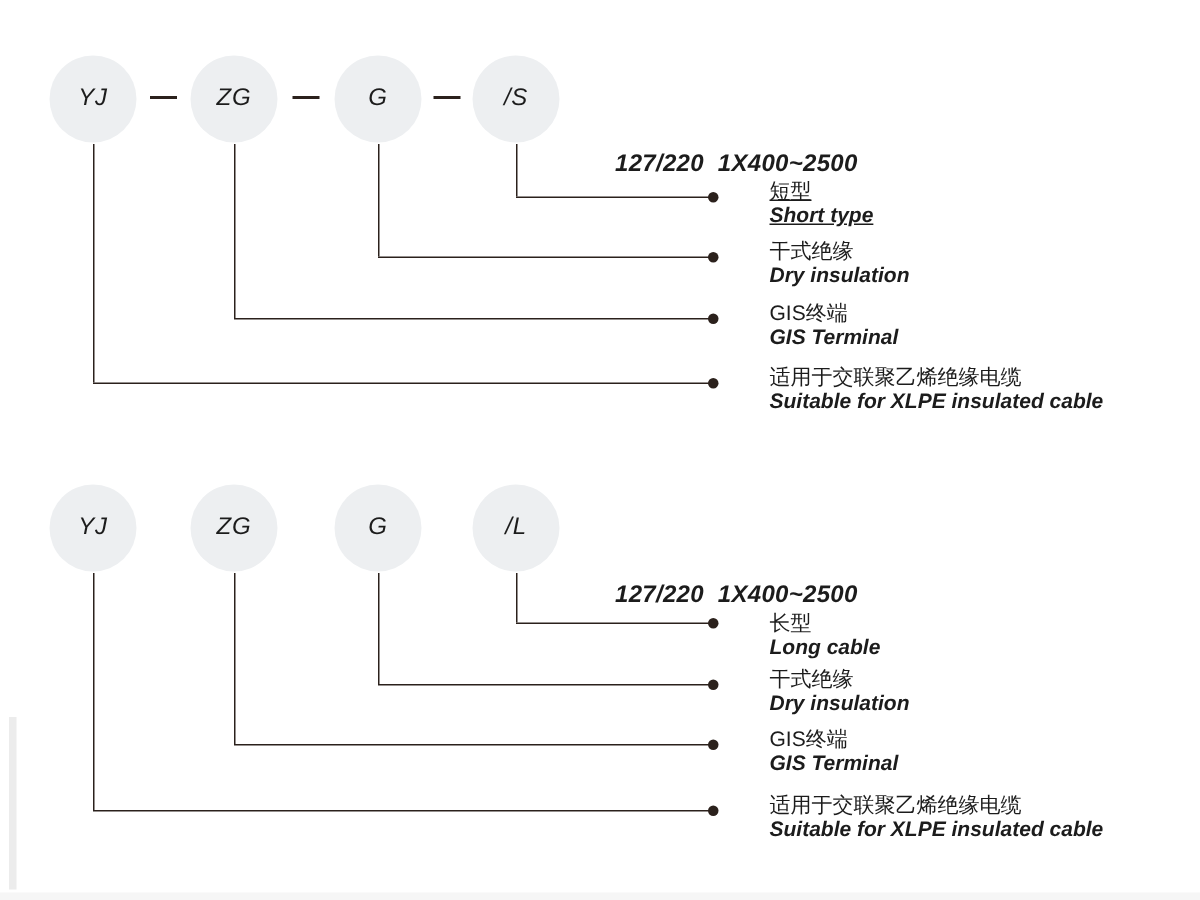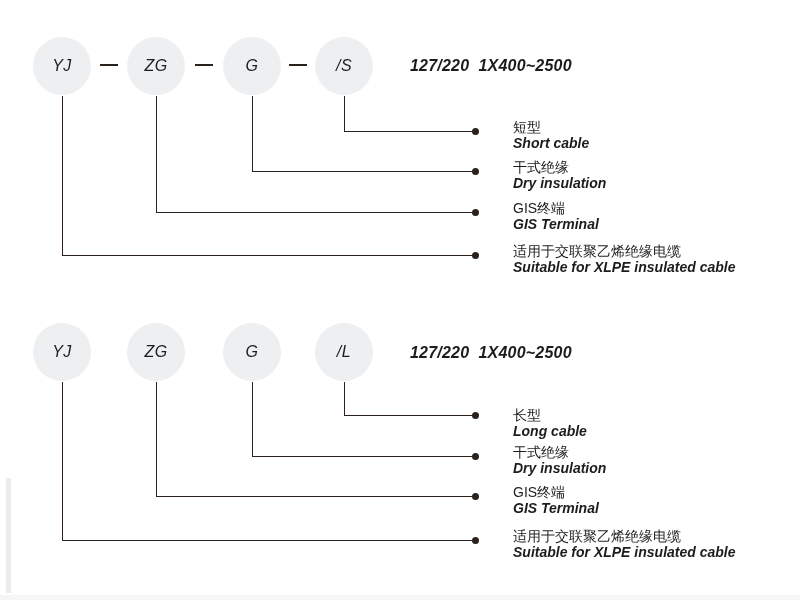--- a/index.html
+++ b/index.html
@@ -36,20 +36,21 @@
     background: var(--line);
   }
   .spec {
     position: absolute;
     font-size: 16px;
     font-weight: bold;
     font-style: italic;
     color: var(--text);
     white-space: pre;
     letter-spacing: 0.2px;
+    margin-top: 44px;
   }
   .vline { position: absolute; width: 1px; background: var(--line); }
   .hline { position: absolute; height: 1px; background: var(--line); }
   .dot {
     position: absolute;
     width: 7px; height: 7px;
     border-radius: 50%;
     background: var(--line);
   }
   .callout {
@@ -117,23 +118,23 @@
     <div class="hline" style="left:344px; top:131px; width:130px;"></div>
     <div class="hline" style="left:252px; top:171px; width:222px;"></div>
     <div class="hline" style="left:156px; top:212px; width:318px;"></div>
     <div class="hline" style="left:62px;  top:255px; width:412px;"></div>
 
     <div class="dot" style="left:472px; top:128px;"></div>
     <div class="dot" style="left:472px; top:168px;"></div>
     <div class="dot" style="left:472px; top:209px;"></div>
     <div class="dot" style="left:472px; top:252px;"></div>
 
-    <div class="callout" style="top:120px;">
+    <div class="callout" style="top:120px;text-decoration:underline;">
       <div class="zh">短型</div>
-      <div class="en">Short cable</div>
+      <div class="en">Short type</div>
     </div>
     <div class="callout" style="top:160px;">
       <div class="zh">干式绝缘</div>
       <div class="en">Dry insulation</div>
     </div>
     <div class="callout" style="top:201px;">
       <div class="zh">GIS终端</div>
       <div class="en">GIS Terminal</div>
     </div>
     <div class="callout" style="top:244px;">

